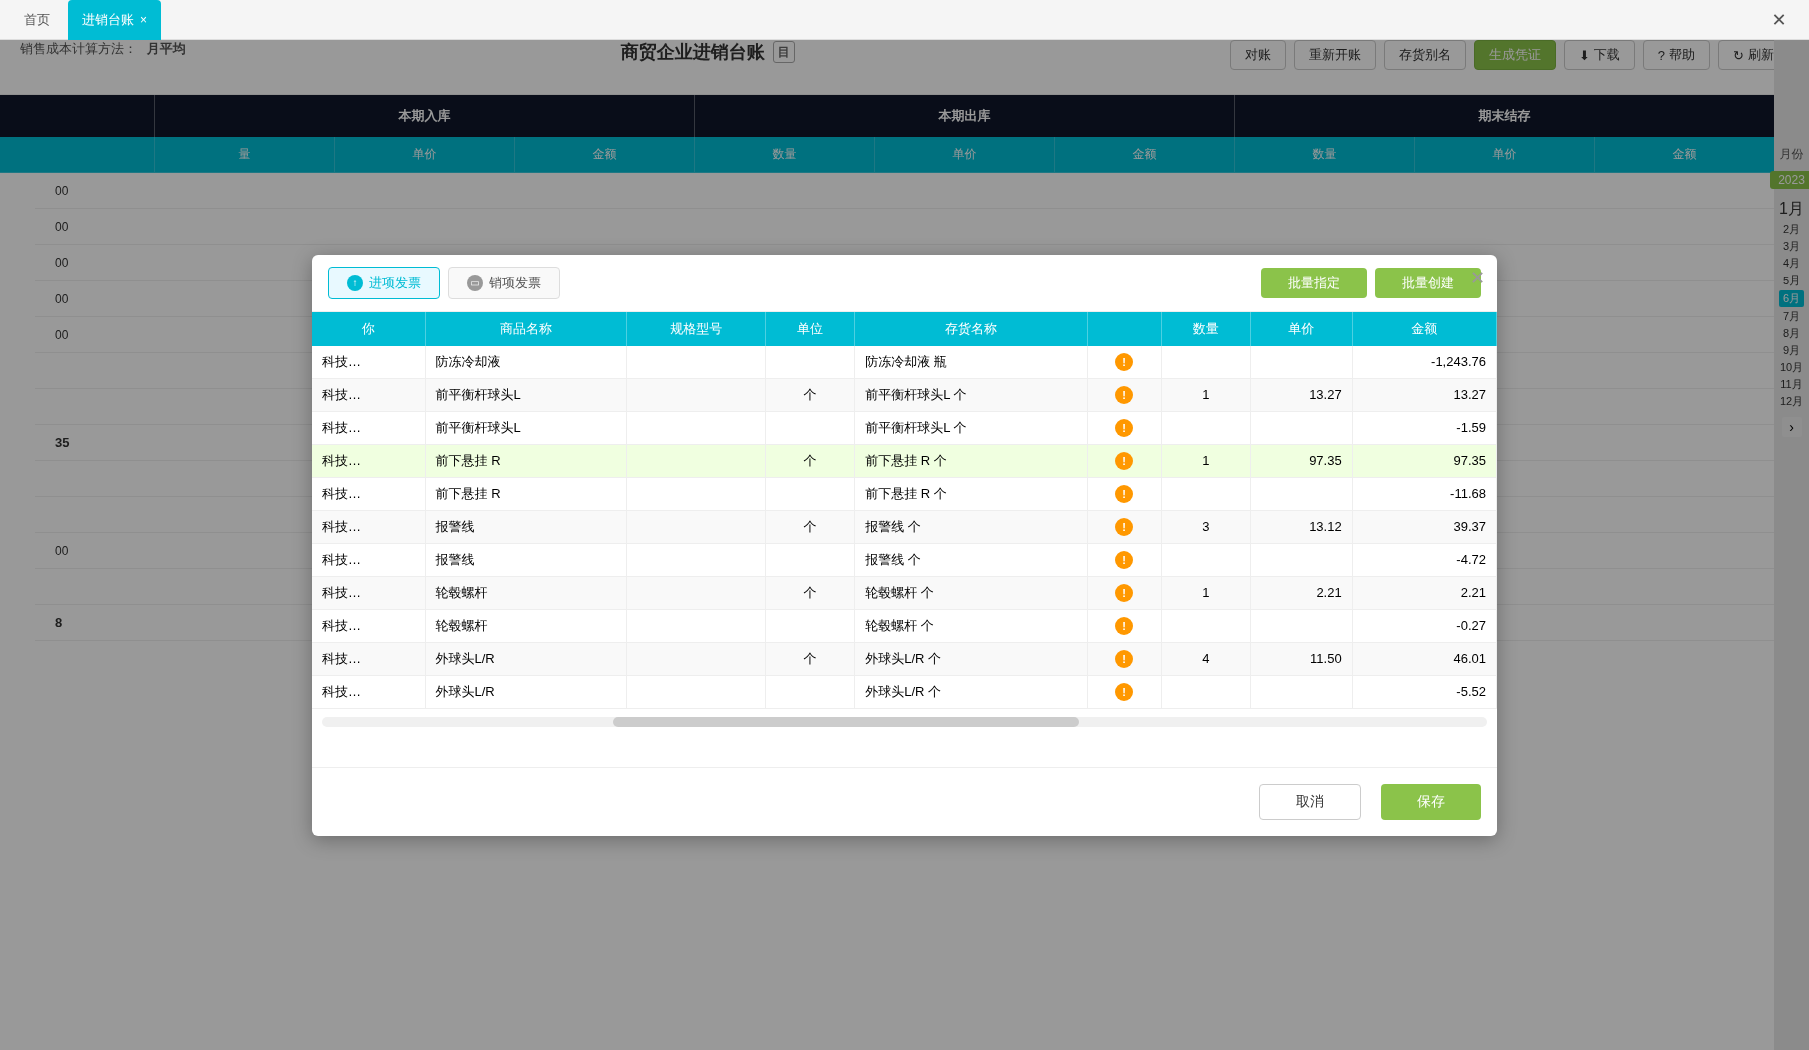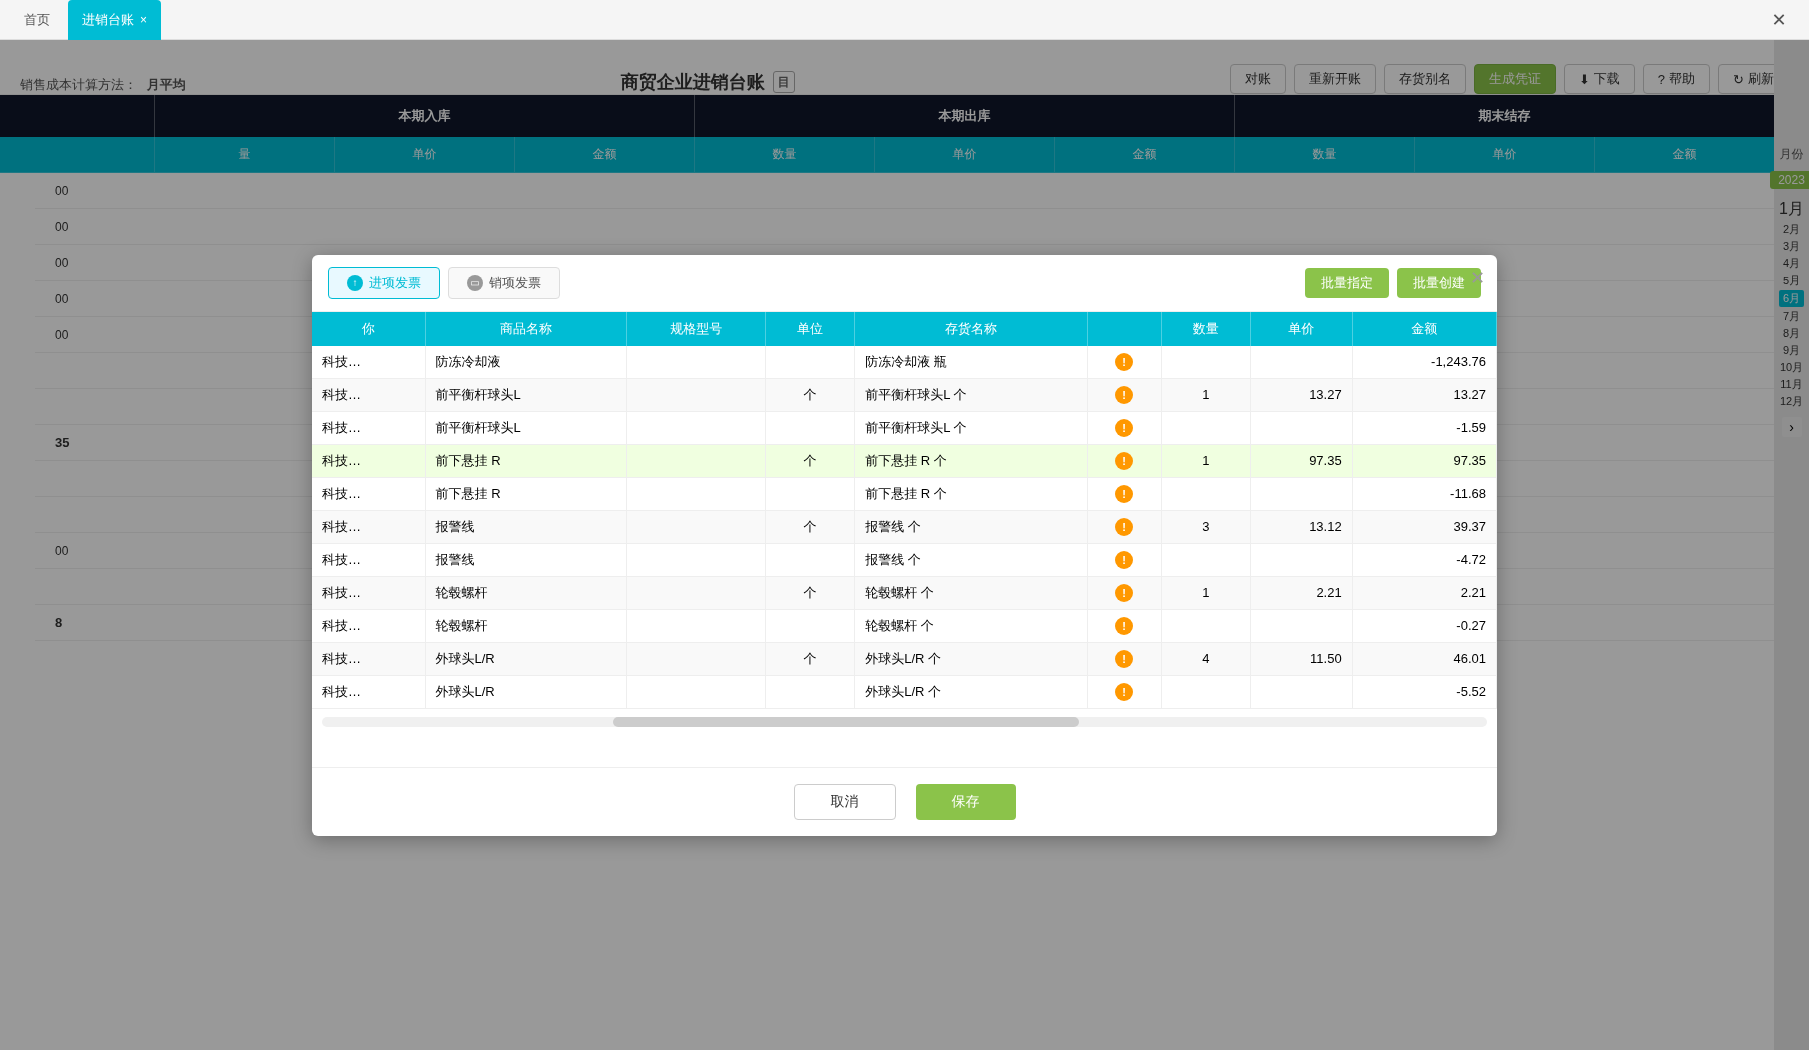--- a/index.html
+++ b/index.html
@@ -9,21 +9,21 @@
     .top-bar { display: flex; align-items: center; height: 40px; background: #f5f5f5; border-bottom: 1px solid #ddd; padding: 0 10px; gap: 4px; }
     .top-bar-home { padding: 0 14px; height: 40px; line-height: 40px; color: #555; cursor: pointer; font-size: 13px; }
     .top-bar-tab { display: flex; align-items: center; gap: 6px; padding: 0 14px; height: 40px; line-height: 40px; background: #00bcd4; color: #fff; font-size: 13px; border-radius: 4px 4px 0 0; }
     .top-bar-tab .close-tab { cursor: pointer; color: #fff; font-size: 12px; }
     .top-bar-close { margin-left: auto; width: 40px; height: 40px; display: flex; align-items: center; justify-content: center; font-size: 18px; cursor: pointer; color: #555; }
 
     
     .main-area { position: relative; width: 1809px; height: 1010px; background: #fff; }
 
     
-    .page-header { display: flex; align-items: flex-end; padding: 0 20px; height: 55px; border-bottom: 1px solid #eee; }
+    .page-header { display: flex; align-items: flex-start; padding: 0 20px; height: 55px; border-bottom: 1px solid #eee; }
     .page-meta { font-size: 13px; color: #555; }
     .page-title { flex: 1; text-align: center; font-size: 18px; font-weight: bold; color: #333; display: flex; align-items: center; justify-content: center; gap: 8px; }
     .page-title-icon { width: 22px; height: 22px; border: 1px solid #aaa; border-radius: 3px; display: flex; align-items: center; justify-content: center; font-size: 12px; color: #666; }
     .toolbar-btns { display: flex; gap: 8px; align-items: center; }
     .btn { padding: 5px 14px; border-radius: 4px; border: 1px solid #ccc; background: #fff; cursor: pointer; font-size: 13px; color: #333; }
     .btn-primary { background: #8bc34a; border-color: #7cb342; color: #fff; }
     .btn-default { background: #fff; border: 1px solid #ccc; color: #333; }
     .btn-icon { display: flex; align-items: center; gap: 4px; }
     .th-group { flex: 1; display: flex; align-items: center; justify-content: center; color: #fff; font-size: 13px; font-weight: bold; border-right: 1px solid rgba(255,255,255,0.3); }
 
@@ -34,36 +34,36 @@
     .modal-overlay { position: absolute; top: 0; left: 0; width: 100%; height: 100%; background: rgba(0,0,0,0.4); display: flex; align-items: center; justify-content: center; z-index: 100; }
     .modal { background: #fff; border-radius: 6px; width: 1185px; min-height: 580px; max-height: 780px; display: flex; flex-direction: column; box-shadow: 0 4px 20px rgba(0,0,0,0.3); position: relative; }
     .modal-header { display: flex; align-items: center; padding: 12px 16px; border-bottom: 1px solid #eee; gap: 8px; }
     .modal-tab { padding: 6px 18px; border-radius: 4px; cursor: pointer; font-size: 13px; display: flex; align-items: center; gap: 6px; border: 1px solid transparent; }
     .modal-tab.active { background: #e8f9ff; border-color: #00bcd4; color: #00bcd4; }
     .modal-tab.inactive { color: #555; background: #f9f9f9; border-color: #ddd; }
     .modal-tab-icon { width: 16px; height: 16px; border-radius: 50%; display: flex; align-items: center; justify-content: center; font-size: 10px; }
     .modal-tab-icon.cyan { background: #00bcd4; color: #fff; }
     .modal-tab-icon.gray { background: #999; color: #fff; }
     .modal-header-btns { margin-left: auto; display: flex; gap: 8px; }
-    .btn-batch { padding: 6px 16px; border-radius: 4px; font-size: 13px; cursor: pointer; border: none; color: #fff; }
+    .btn-batch { padding: 6px 27px; border-radius: 4px; font-size: 13px; cursor: pointer; border: none; color: #fff; }
     .btn-batch-assign { background: #8bc34a; }
     .btn-batch-create { background: #8bc34a; }
     .modal-close { position: absolute; top: 12px; right: 12px; font-size: 18px; cursor: pointer; color: #999; background: none; border: none; }
 
     
     .data-table { width: 100%; border-collapse: collapse; font-size: 13px; }
     .data-table th { background: #00bcd4; color: #fff; padding: 8px 10px; text-align: center; border-right: 1px solid rgba(255,255,255,0.3); font-weight: normal; white-space: nowrap; }
     .data-table td { padding: 7px 10px; border-bottom: 1px solid #eee; border-right: 1px solid #eee; text-align: center; white-space: nowrap; }
     .data-table tr:nth-child(even) td { background: #f9f9f9; }
     .data-table tr.highlight td { background: #f0ffe0; }
     .warning-icon { width: 18px; height: 18px; border-radius: 50%; background: #ff9800; color: #fff; display: inline-flex; align-items: center; justify-content: center; font-size: 11px; font-weight: bold; }
     .table-container { overflow-y: auto; max-height: 420px; flex: 1; }
 
     
-    .modal-footer { display: flex; justify-content: center; gap: 20px; padding: 16px; border-top: 1px solid #eee; margin-top: 32px; }
+    .modal-footer { display: flex; justify-content: flex-end; gap: 20px; padding: 16px; border-top: 1px solid #eee; margin-top: 32px; }
     .btn-cancel { padding: 8px 36px; border-radius: 4px; border: 1px solid #ccc; background: #fff; font-size: 14px; cursor: pointer; color: #333; }
     .btn-save { padding: 8px 36px; border-radius: 4px; border: none; background: #8bc34a; font-size: 14px; cursor: pointer; color: #fff; }
 
     
     .table-scroll-bar { height: 10px; background: #f0f0f0; margin: 4px 0; border-radius: 5px; overflow: hidden; position: relative; }
     .table-scroll-thumb { height: 10px; width: 40%; background: #ccc; border-radius: 5px; position: absolute; left: 25%; }
 
     
     .year-badge { background: #8bc34a; color: #fff; padding: 2px 8px; border-radius: 3px; font-size: 12px; }
   </style>

